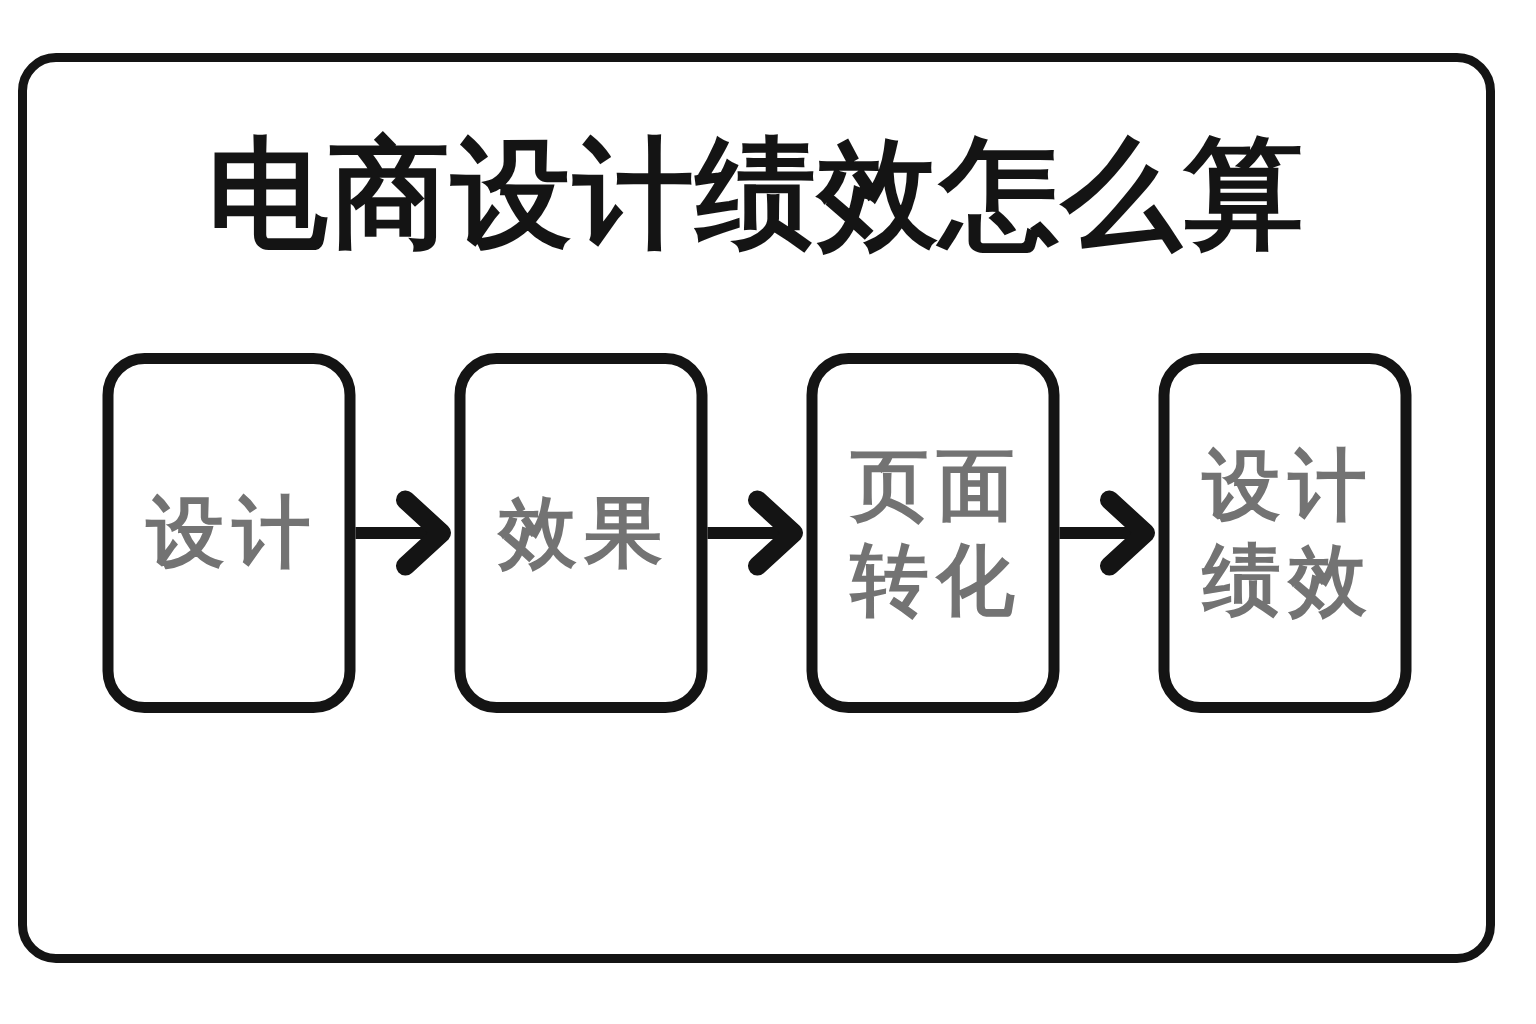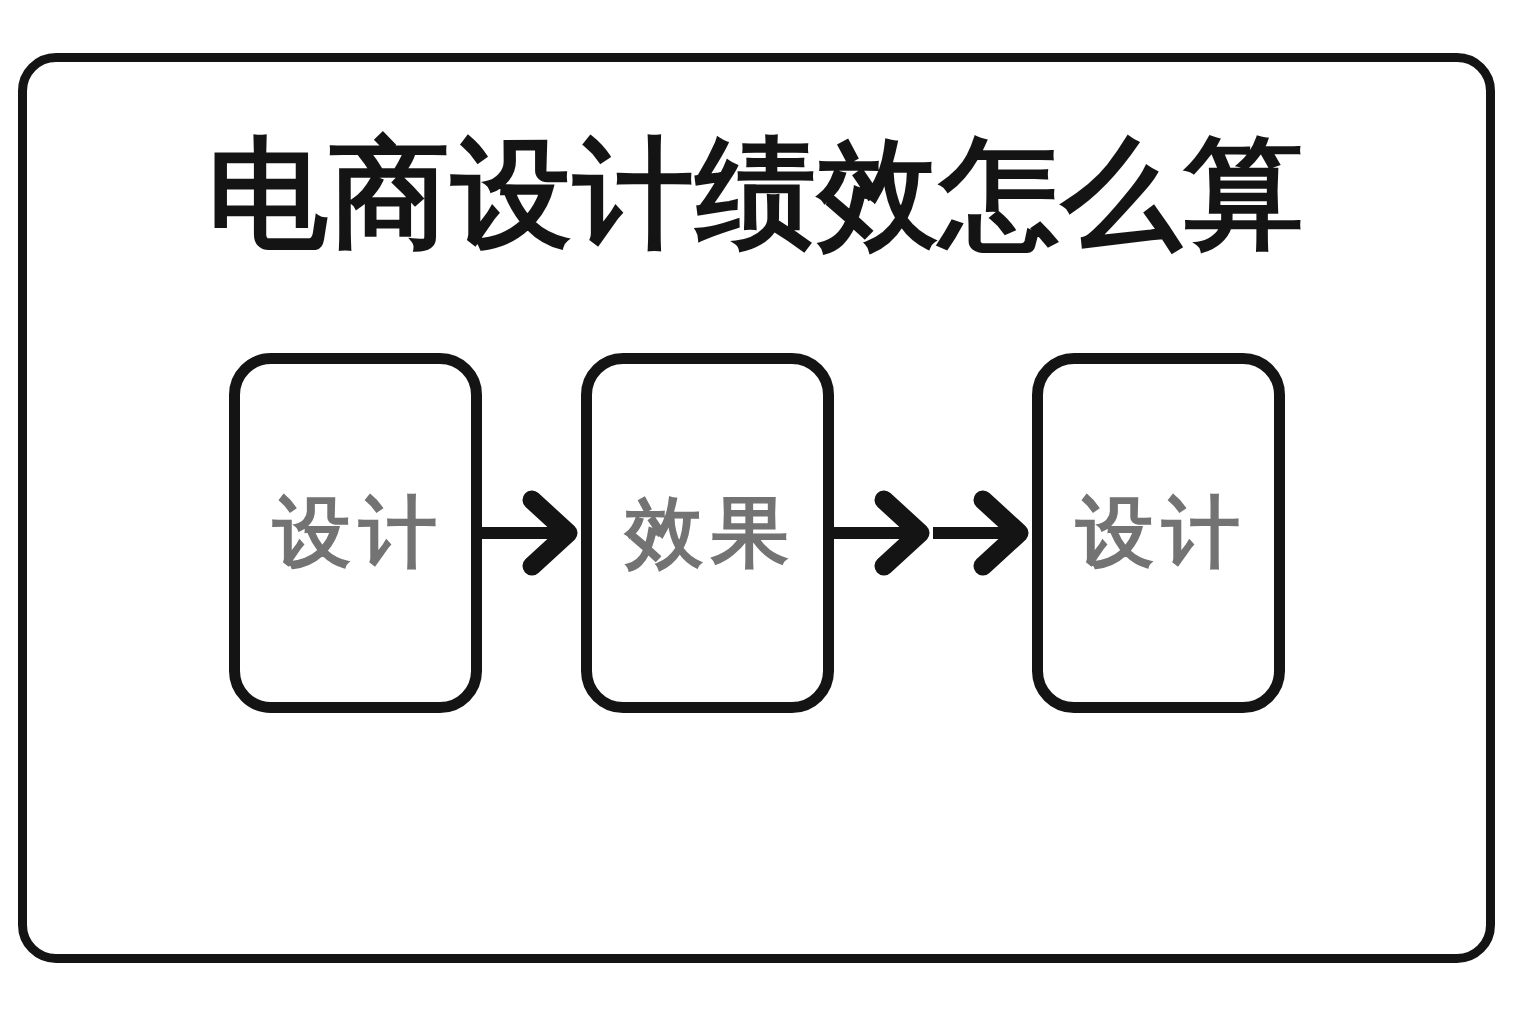--- a/index.html
+++ b/index.html
@@ -103,27 +103,32 @@
         <div class="step-line">效果</div>
       </div>
 
       <div class="arrow">
         <svg viewBox="0 0 99 120" xmlns="http://www.w3.org/2000/svg">
           <line x1="-4" y1="60" x2="78" y2="60" stroke="#141414" stroke-width="12"></line>
           <polyline points="50,27 86,60 50,93" fill="none" stroke="#141414" stroke-width="19" stroke-linecap="round" stroke-linejoin="round"></polyline>
         </svg>
       </div>
 
+      <div class="step-box">
+        <div class="step-line">页面</div>
+        <div class="step-line">转化</div>
+      </div>
 
       <div class="arrow">
         <svg viewBox="0 0 99 120" xmlns="http://www.w3.org/2000/svg">
           <line x1="-4" y1="60" x2="78" y2="60" stroke="#141414" stroke-width="12"></line>
           <polyline points="50,27 86,60 50,93" fill="none" stroke="#141414" stroke-width="19" stroke-linecap="round" stroke-linejoin="round"></polyline>
         </svg>
       </div>
 
       <div class="step-box">
         <div class="step-line">设计</div>
+        <div class="step-line">绩效</div>
       </div>
 
     </div>
   </div>
 </div>
 
 </body></html>

